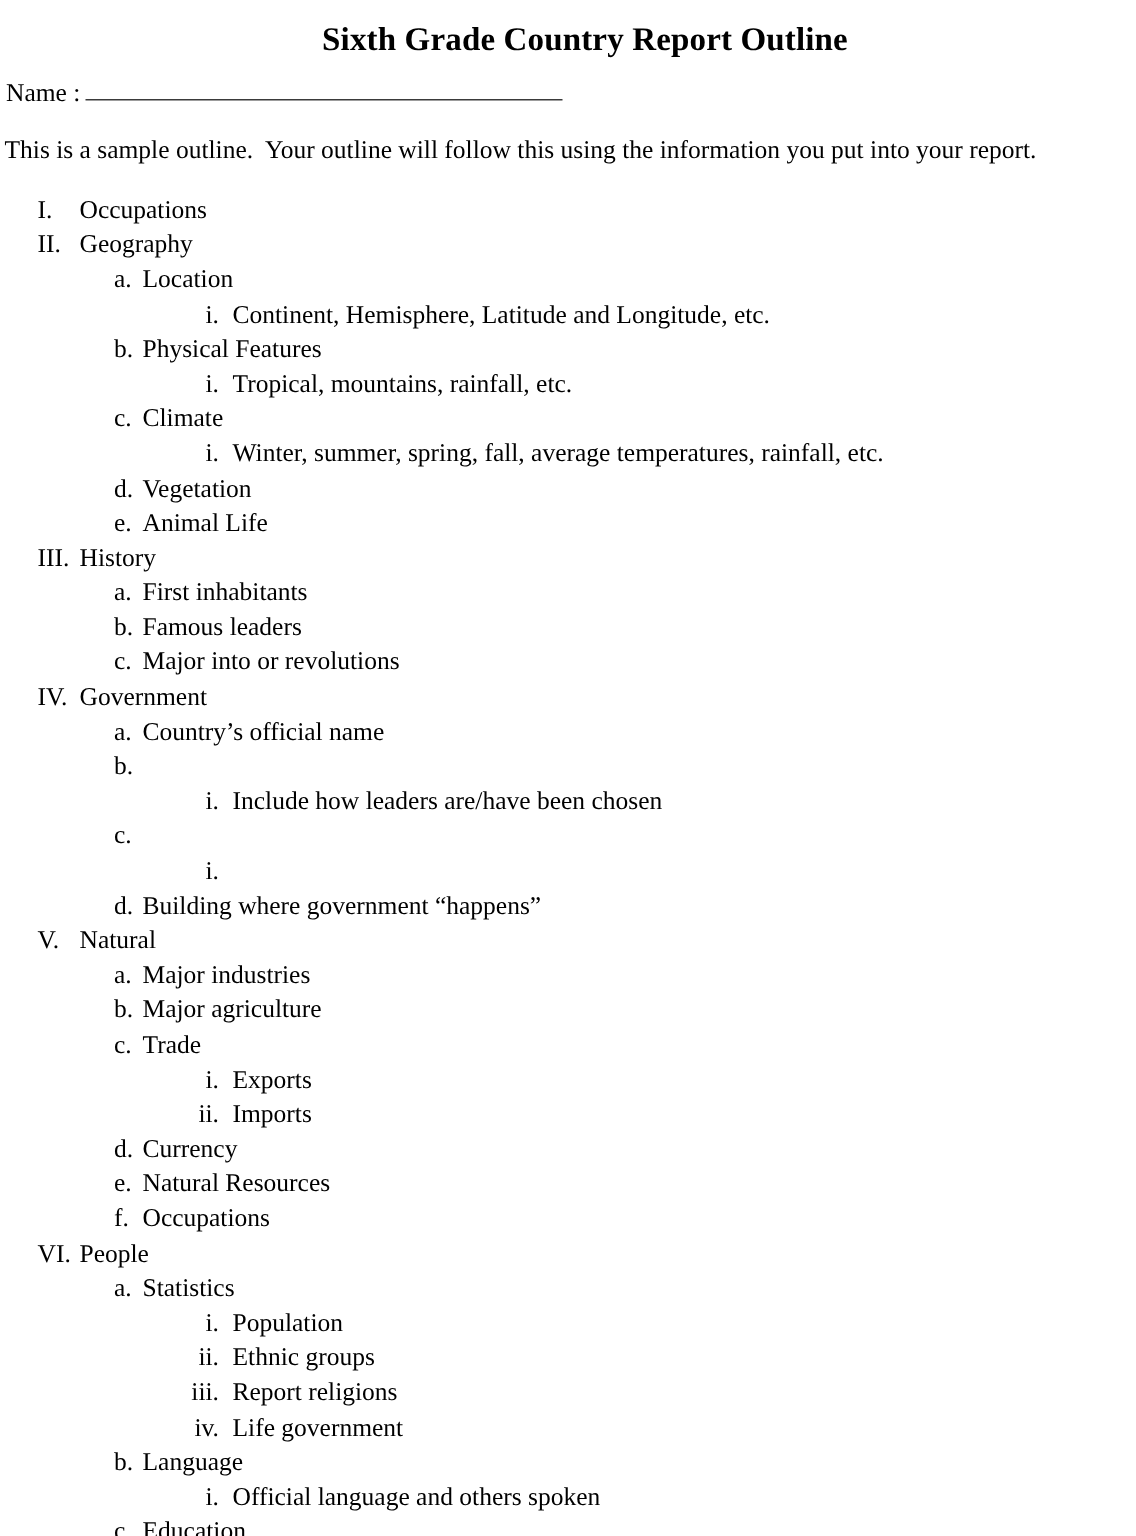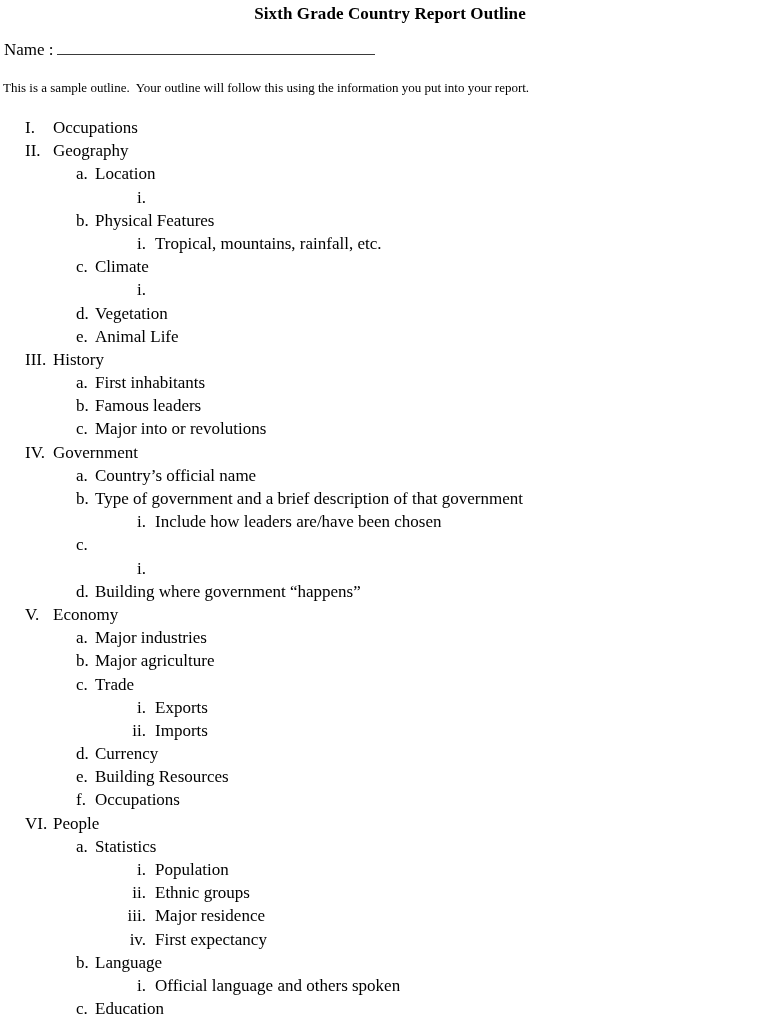--- a/index.html
+++ b/index.html
@@ -22,23 +22,23 @@
     width: 757px;
     height: 1024px;
     box-sizing: border-box;
     padding: 0;
   }
 
   
   .doc-title {
     text-align: center;
     font-weight: bold;
-    font-size: 17px;
+    font-size: 22px;
     letter-spacing: 0.1px;
-    margin: 0;
+    margin: 12px;
     padding-top: 2px;
     line-height: 24px;
     padding-left: 23px;
   }
 
   .name-row {
     display: flex;
     align-items: baseline;
     margin-top: 13px;
     padding-left: 4px;
@@ -53,21 +53,21 @@
     width: 318px;
     margin-left: 3px;
     border-bottom: 1.2px solid #3a3a3a;
     height: 13px;
   }
 
   .intro {
     margin-top: 16px;
     padding-left: 3px;
     padding-right: 2px;
-    font-size: 13px;
+    font-size: 17px;
     line-height: 22px;
     white-space: pre;
   }
 
   
   .outline {
     margin-top: 17px;
     font-size: 17px;
   }
 
@@ -115,51 +115,51 @@
     <span class="name-label">Name :</span>
     <span class="name-rule"></span>
   </div>
 
   <p class="intro">This is a sample outline.  Your outline will follow this using the information you put into your report.</p>
 
   <div class="outline" id="outline-root">
       <div class="line lvl1"><span class="marker">I.</span><span class="text">Occupations</span></div>
       <div class="line lvl1"><span class="marker">II.</span><span class="text">Geography</span></div>
       <div class="line lvl2"><span class="marker">a.</span><span class="text">Location</span></div>
-      <div class="line lvl3"><span class="marker">i.</span></div>
+      <div class="line lvl3"><span class="marker">i.</span><span class="text">Continent, Hemisphere, Latitude and Longitude, etc.</span></div>
       <div class="line lvl2"><span class="marker">b.</span><span class="text">Physical Features</span></div>
       <div class="line lvl3"><span class="marker">i.</span><span class="text">Tropical, mountains, rainfall, etc.</span></div>
       <div class="line lvl2"><span class="marker">c.</span><span class="text">Climate</span></div>
-      <div class="line lvl3"><span class="marker">i.</span></div>
+      <div class="line lvl3"><span class="marker">i.</span><span class="text">Winter, summer, spring, fall, average temperatures, rainfall, etc.</span></div>
       <div class="line lvl2"><span class="marker">d.</span><span class="text">Vegetation</span></div>
       <div class="line lvl2"><span class="marker">e.</span><span class="text">Animal Life</span></div>
       <div class="line lvl1"><span class="marker">III.</span><span class="text">History</span></div>
       <div class="line lvl2"><span class="marker">a.</span><span class="text">First inhabitants</span></div>
       <div class="line lvl2"><span class="marker">b.</span><span class="text">Famous leaders</span></div>
       <div class="line lvl2"><span class="marker">c.</span><span class="text">Major into or revolutions</span></div>
       <div class="line lvl1"><span class="marker">IV.</span><span class="text">Government</span></div>
       <div class="line lvl2"><span class="marker">a.</span><span class="text">Country’s official name</span></div>
-      <div class="line lvl2"><span class="marker">b.</span><span class="text">Type of government and a brief description of that government</span></div>
+      <div class="line lvl2"><span class="marker">b.</span></div>
       <div class="line lvl3"><span class="marker">i.</span><span class="text">Include how leaders are/have been chosen</span></div>
       <div class="line lvl2"><span class="marker">c.</span></div>
       <div class="line lvl3"><span class="marker">i.</span></div>
       <div class="line lvl2"><span class="marker">d.</span><span class="text">Building where government “happens”</span></div>
-      <div class="line lvl1"><span class="marker">V.</span><span class="text">Economy</span></div>
+      <div class="line lvl1"><span class="marker">V.</span><span class="text">Natural</span></div>
       <div class="line lvl2"><span class="marker">a.</span><span class="text">Major industries</span></div>
       <div class="line lvl2"><span class="marker">b.</span><span class="text">Major agriculture</span></div>
       <div class="line lvl2"><span class="marker">c.</span><span class="text">Trade</span></div>
       <div class="line lvl3"><span class="marker">i.</span><span class="text">Exports</span></div>
       <div class="line lvl3"><span class="marker">ii.</span><span class="text">Imports</span></div>
       <div class="line lvl2"><span class="marker">d.</span><span class="text">Currency</span></div>
-      <div class="line lvl2"><span class="marker">e.</span><span class="text">Building Resources</span></div>
+      <div class="line lvl2"><span class="marker">e.</span><span class="text">Natural Resources</span></div>
       <div class="line lvl2"><span class="marker">f.</span><span class="text">Occupations</span></div>
       <div class="line lvl1"><span class="marker">VI.</span><span class="text">People</span></div>
       <div class="line lvl2"><span class="marker">a.</span><span class="text">Statistics</span></div>
       <div class="line lvl3"><span class="marker">i.</span><span class="text">Population</span></div>
       <div class="line lvl3"><span class="marker">ii.</span><span class="text">Ethnic groups</span></div>
-      <div class="line lvl3"><span class="marker">iii.</span><span class="text">Major residence</span></div>
-      <div class="line lvl3"><span class="marker">iv.</span><span class="text">First expectancy</span></div>
+      <div class="line lvl3"><span class="marker">iii.</span><span class="text">Report religions</span></div>
+      <div class="line lvl3"><span class="marker">iv.</span><span class="text">Life government</span></div>
       <div class="line lvl2"><span class="marker">b.</span><span class="text">Language</span></div>
       <div class="line lvl3"><span class="marker">i.</span><span class="text">Official language and others spoken</span></div>
       <div class="line lvl2"><span class="marker">c.</span><span class="text">Education</span></div>
     </div>
 
 </div>
 
 </body></html>

